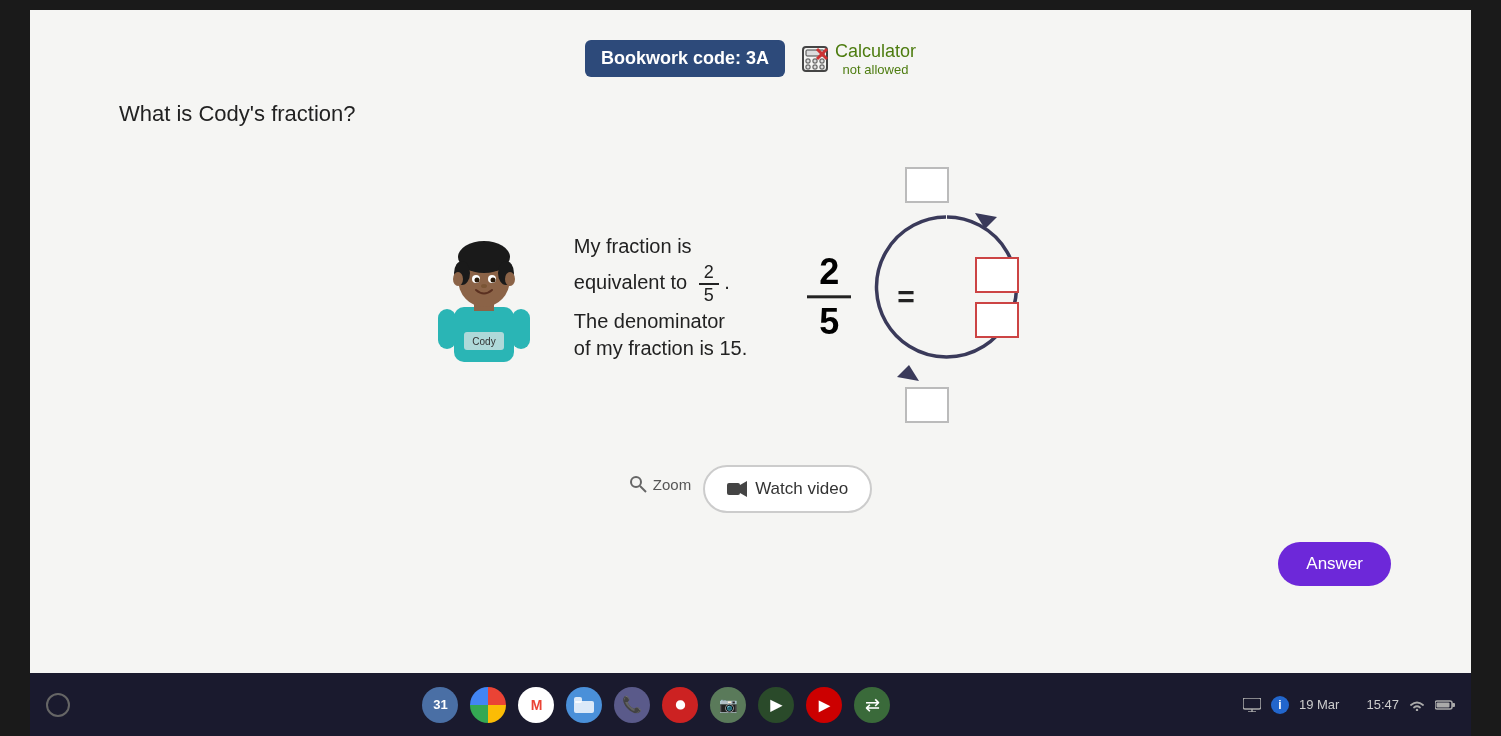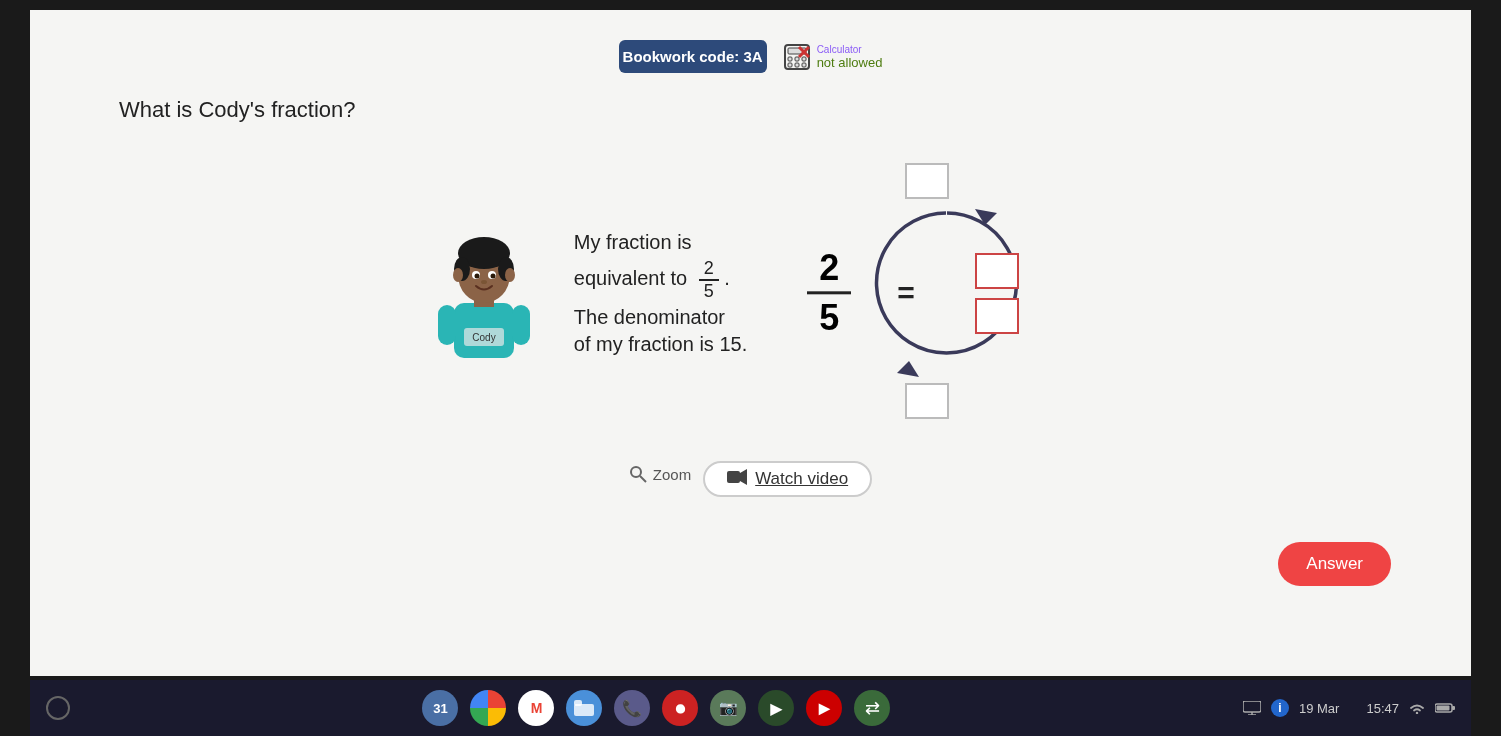--- a/index.html
+++ b/index.html
@@ -39,23 +39,23 @@
     .top-bar {
       display: flex;
       align-items: center;
       gap: 16px;
       margin-bottom: 24px;
     }
 
     .bookwork-badge {
       background: #2d4a7a;
       color: white;
-      padding: 8px 4px;
+      padding: 8px 16px;
       border-radius: 6px;
-      font-size: 15px;
+      font-size: 18px;
       font-weight: 600;
     }
 
     .calculator-info {
       display: flex;
       align-items: center;
       gap: 6px;
       font-size: 14px;
       color: #333;
     }
@@ -141,52 +141,52 @@
       gap: 6px;
       color: #555;
       font-size: 15px;
       cursor: pointer;
       margin-top: 10px;
       text-decoration: none;
     }
 
     .watch-video-btn {
       display: flex;
+      align-items: center;
       gap: 8px;
       background: white;
       border: 2px solid #ccc;
       border-radius: 25px;
-      padding: 6px 22px;
+      padding: 12px 22px;
       font-size: 17px;
       color: #333;
       cursor: pointer;
       margin-top: 20px;
-      text-decoration: underline;
     }
 
     .answer-btn {
       position: absolute;
       right: 80px;
       bottom: 120px;
-      background: #ef4444;
+      background: #6d28d9;
       color: white;
       border: none;
       border-radius: 25px;
       padding: 12px 28px;
       font-size: 17px;
       cursor: pointer;
     }
 
     
     .taskbar {
       position: absolute;
       bottom: 0;
       left: 30px;
       right: 30px;
-      height: 56px;
+      height: 63px;
       background: #1a1a2e;
       display: flex;
       align-items: center;
       justify-content: space-between;
       padding: 0 16px;
     }
 
     .taskbar-left {
       display: flex;
       align-items: center;
@@ -258,21 +258,21 @@
           <rect x="12" y="14" width="4" height="4" rx="1" fill="#ddd" stroke="#444" stroke-width="1"></rect>
           <rect x="19" y="14" width="4" height="4" rx="1" fill="#ddd" stroke="#444" stroke-width="1"></rect>
           <rect x="5" y="20" width="4" height="4" rx="1" fill="#ddd" stroke="#444" stroke-width="1"></rect>
           <rect x="12" y="20" width="4" height="4" rx="1" fill="#ddd" stroke="#444" stroke-width="1"></rect>
           <rect x="19" y="20" width="4" height="4" rx="1" fill="#ddd" stroke="#444" stroke-width="1"></rect>
 
           <line x1="16" y1="4" x2="26" y2="14" stroke="#cc3333" stroke-width="3"></line>
           <line x1="26" y1="4" x2="16" y2="14" stroke="#cc3333" stroke-width="3"></line>
         </svg>
         <div>
-          <div style="font-size:10px; color:#8b5cf6;">Calculator</div>
+          <div style="font-size:18px; color:#4d7c0f;text-align:right;">Calculator</div>
           <div style="font-size:13px; color:#4d7c0f;text-align:center;">not allowed</div>
         </div>
       </div>
     </div>
 
     <div class="question-title">What is Cody's fraction?</div>
 
     <div class="question-area">
 
       <div class="character-area">

